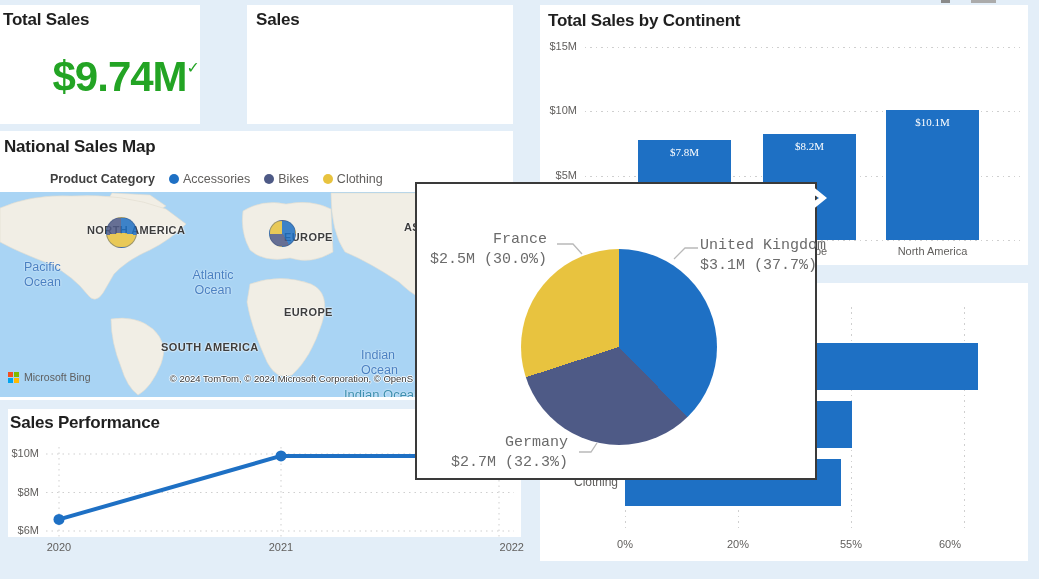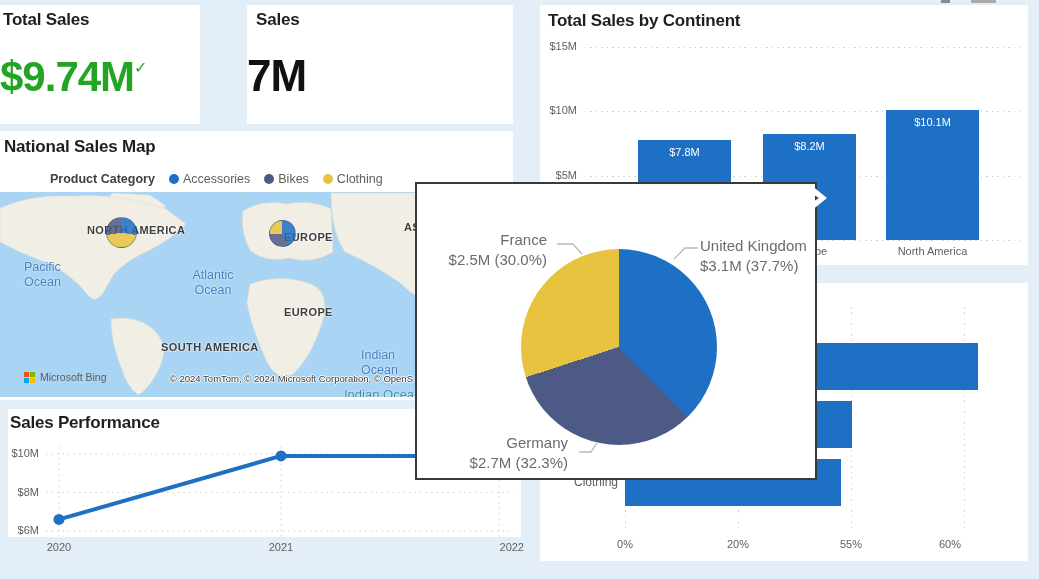--- a/index.html
+++ b/index.html
@@ -1,52 +1,51 @@
 <!DOCTYPE html>
 <html><head>
 <meta charset="utf-8">
 <style>
   html,body{margin:0;padding:0;}
   body{width:1039px;height:579px;overflow:hidden;font-family:"Liberation Sans",sans-serif;}
   #stage{position:relative;width:1039px;height:579px;background:#e3eef8;}
   .card{position:absolute;background:#ffffff;}
   .card-title{position:absolute;font-size:17px;font-weight:700;color:#1f1f1f;letter-spacing:-0.2px;white-space:nowrap;}
-  .kpi-value{position:absolute;left:0;right:0;text-align:left;font-size:42px;font-weight:600;letter-spacing:-1px;white-space:nowrap;}
+  .kpi-value{position:absolute;left:0;right:0;text-align:right;font-size:42px;font-weight:600;letter-spacing:-1px;white-space:nowrap;}
   .kpi-check{font-size:16px;font-weight:400;vertical-align:18px;letter-spacing:0;}
   .axis{position:absolute;font-size:11px;color:#605E5C;white-space:nowrap;}
   .hgrid{position:absolute;height:1px;background-image:repeating-linear-gradient(to right,#cfcfcf 0 1.5px,transparent 1.5px 5.5px);}
   .vgrid{position:absolute;width:1px;background-image:repeating-linear-gradient(to bottom,#cfcfcf 0 1.5px,transparent 1.5px 5.5px);}
   .bar{position:absolute;}
-  .bar-label{position:absolute;color:#fff;font-size:11px;text-align:center;white-space:nowrap;}
+  .bar-label{position:absolute;color:#fff;font-size:11px;text-align:center;white-space:nowrap;font-family:Liberation Serif, serif;}
   .legend-row{position:absolute;font-size:12.5px;color:#605E5C;white-space:nowrap;display:flex;align-items:center;gap:4px;margin-left:46px;}
   .legend-dot{display:inline-block;width:10px;height:10px;border-radius:50%;margin-left:10px;}
   .geo{position:absolute;font-weight:700;color:#3d3d3d;font-size:11px;letter-spacing:0.4px;text-shadow:0 0 2px #fff,0 0 2px #fff;white-space:nowrap;}
   .ocean{position:absolute;color:#4a80c2;font-size:12.5px;line-height:15px;text-shadow:0 0 2px #fff;}
   .map-pie{position:absolute;border-radius:50%;opacity:0.85;border:1px solid rgba(30,60,110,0.45);box-sizing:border-box;}
   #popup{border:2px solid #3a3a3a;box-sizing:border-box;z-index:10;}
-  .pie-label{position:absolute;font-size:15px;color:#6b6b6b;line-height:20px;white-space:nowrap;}
+  .pie-label{position:absolute;font-size:15px;color:#6b6b6b;line-height:20px;white-space:nowrap;font-family:Liberation Mono, monospace;}
   .attr{position:absolute;font-size:9.5px;color:#3a3a3a;text-shadow:0 1px 0 #fff,0 -1px 0 #fff,1px 0 0 #fff,-1px 0 0 #fff;white-space:nowrap;}
   svg{display:block;}
 </style>
 </head>
 <body>
 
 <div id="stage">
 
   <div style="position:absolute;left:941px;top:0;width:9px;height:3px;background:#8a8a8a;"></div>
   <div style="position:absolute;left:971px;top:0;width:25px;height:3px;background:#ababab;"></div>
 
   <div class="card" style="left:0;top:5px;width:200px;height:119px;">
     <div class="card-title" style="left:3px;top:5px;">Total Sales</div>
     <div class="kpi-value" style="top:48px;color:#23a424;"><span>$9.74M</span><span class="kpi-check">✓</span></div>
   </div>
 
   <div class="card" style="left:247px;top:5px;width:266px;height:119px;">
     <div class="card-title" style="left:9px;top:5px;">Sales</div>
-    <div class="kpi-value" style="top:46px;color:#111;font-weight:700;font-size:44px;">7M</div>
   </div>
 
   <div class="card" style="left:0;top:131px;width:513px;height:269px;">
     <div class="card-title" style="left:4px;top:6px;">National Sales Map</div>
     <div class="legend-row" style="left:4px;top:41px;">
       <span style="font-weight:700;color:#404040;">Product Category</span>
       <span class="legend-dot" id="lg-dot-0" style="background: rgb(30, 112, 196);"></span>
         <span>Accessories</span>
       <span class="legend-dot" id="lg-dot-1" style="background: rgb(78, 90, 134);"></span>
         <span>Bikes</span>
@@ -69,21 +68,21 @@
       <div class="geo" style="left:284px;top:39px;">EUROPE</div>
       <div class="geo" style="left:404px;top:29px;">ASIA</div>
       <div class="geo" style="left:284px;top:114px;">EUROPE</div>
       <div class="geo" style="left:161px;top:149px;">SOUTH AMERICA</div>
       <div class="ocean" style="left:24px;top:68px;width:55px;">Pacific Ocean</div>
       <div class="ocean" style="left:183px;top:76px;width:60px;text-align:center;">Atlantic Ocean</div>
       <div class="ocean" style="left:361px;top:156px;width:50px;">Indian Ocean</div>
       <div class="ocean" style="left:344px;top:195px;color:#3e8fae;font-size:13px;">Indian Ocean</div>
       <div class="map-pie" id="map-pie-na" style="left: 106px; top: 25px; width: 31px; height: 31px; background: conic-gradient(rgb(30, 112, 196) 0deg, rgb(30, 112, 196) 100deg, rgb(232, 195, 63) 100deg, rgb(232, 195, 63) 260deg, rgb(78, 90, 134) 260deg, rgb(78, 90, 134) 360deg);"></div>
       <div class="map-pie" id="map-pie-eu" style="left: 269px; top: 28px; width: 27px; height: 27px; background: conic-gradient(rgb(30, 112, 196) 0deg, rgb(30, 112, 196) 150deg, rgb(78, 90, 134) 150deg, rgb(78, 90, 134) 270deg, rgb(232, 195, 63) 270deg, rgb(232, 195, 63) 360deg);"></div>
-      <div style="position:absolute;left:24px;top:179px;display:flex;align-items:center;gap:5px;">
+      <div style="position:absolute;left:8px;top:179px;display:flex;align-items:center;gap:5px;">
         <span style="display:inline-grid;grid-template-columns:5px 5px;grid-gap:1px;">
           <span style="width:5px;height:5px;background:#f25022;"></span>
             <span style="width:5px;height:5px;background:#7fba00;"></span>
           <span style="width:5px;height:5px;background:#00a4ef;"></span>
             <span style="width:5px;height:5px;background:#ffb900;"></span>
         </span>
         <span style="font-size:10.5px;color:#5e5e5e;">Microsoft Bing</span>
       </div>
       <div class="attr" style="left:150px;top:181px;width:263px;text-align:right;">© 2024 TomTom, © 2024 Microsoft Corporation, © OpenS</div>
     </div>

